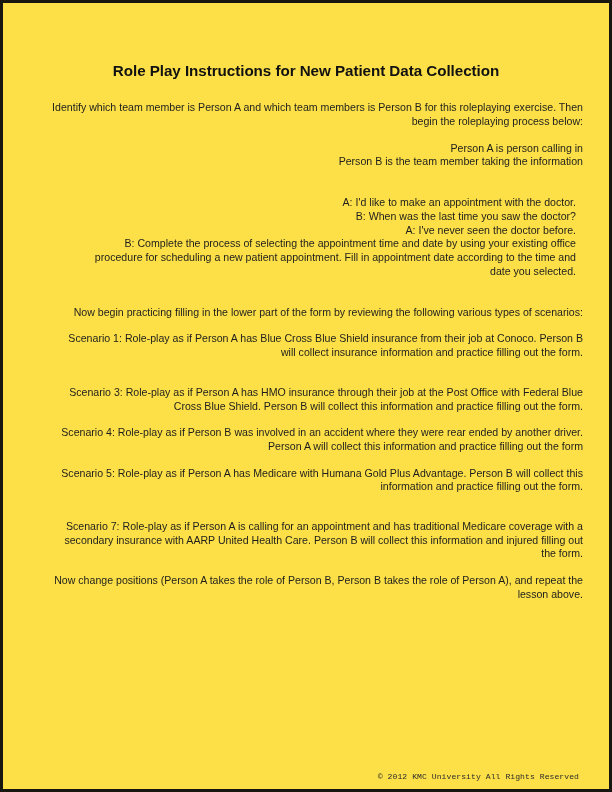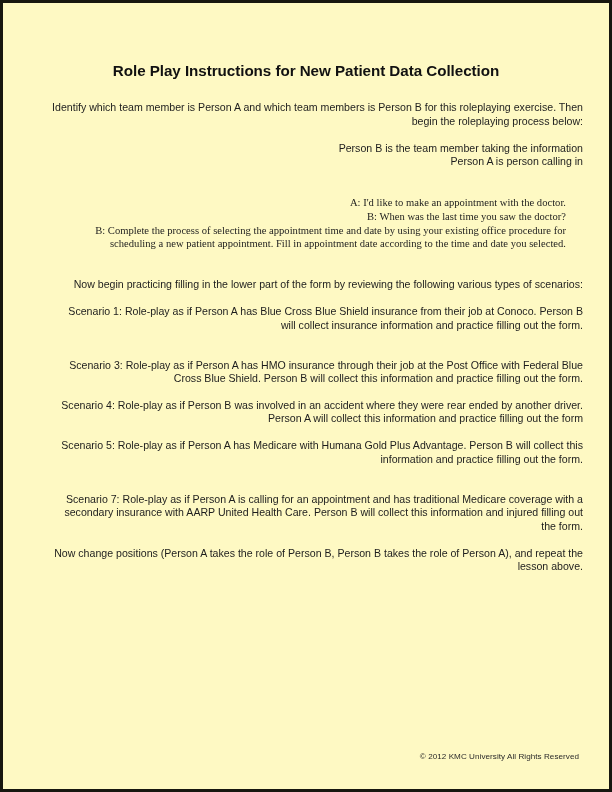--- a/index.html
+++ b/index.html
@@ -4,21 +4,21 @@
 <style>
   html, body {
     margin: 0;
     padding: 0;
     background: #ffffff;
   }
   .page {
     position: relative;
     width: 612px;
     height: 792px;
-    background: #fef9c3;
+    background: #fde047;
     box-sizing: border-box;
     border-top: 3px solid #17170f;
     border-left: 3px solid #17170f;
     border-right: 3px solid #17170f;
     border-bottom: 3px solid #17170f;
     overflow: hidden;
     font-family: "Liberation Sans", sans-serif;
     color: #1a1a1a;
   }
   .content {
@@ -43,65 +43,65 @@
     font-size: 10.6px;
     line-height: 13.6px;
     margin: 0;
     color: #1d1d1d;
     text-align: right;
   }
   .gap-after-title { height: 21px; }
   .blank-line { height: 13.6px; }
 
   .dialogue {
-    margin-left: 37px;
+    margin-left: 47px;
     width: 500px;
-    font-family: Liberation Serif, serif;
   }
   .dialogue .para { line-height: 13.7px; }
 
   .scenarios .scenario {
     margin-bottom: 0;
     margin-left: 28px;
   }
   .scenario-spacer { height: 13.2px; }
 
   .footer {
     position: absolute;
     right: 30px;
-    bottom: 28px;
+    bottom: 8px;
     font-size: 8.1px;
     color: #2a2a2a;
     letter-spacing: 0.05px;
-    font-family: Liberation Sans, sans-serif;
+    font-family: Liberation Mono, monospace;
   }
 </style>
 </head>
 <body>
 
 <div class="page">
   <div class="content">
 
     <h1 class="doc-title">Role Play Instructions for New Patient Data Collection</h1>
 
     <div class="gap-after-title"></div>
 
     <p class="para">Identify which team member is Person A and which team members is Person B for this roleplaying exercise. Then begin the roleplaying process below:</p>
 
     <div class="blank-line"></div>
 
+    <p class="para">Person A is person calling in</p>
     <p class="para">Person B is the team member taking the information</p>
-    <p class="para">Person A is person calling in</p>
 
     <div class="blank-line"></div>
     <div class="blank-line"></div>
 
     <div class="dialogue">
       <p class="para">A: I'd like to make an appointment with the doctor.</p>
       <p class="para">B: When was the last time you saw the doctor?</p>
+      <p class="para">A: I've never seen the doctor before.</p>
       <p class="para">B: Complete the process of selecting the appointment time and date by using your existing office procedure for scheduling a new patient appointment. Fill in appointment date according to the time and date you selected.</p>
     </div>
 
     <div class="blank-line"></div>
     <div class="blank-line"></div>
 
     <p class="para">Now begin practicing filling in the lower part of the form by reviewing the following various types of scenarios:</p>
 
     <div class="scenarios">
 

